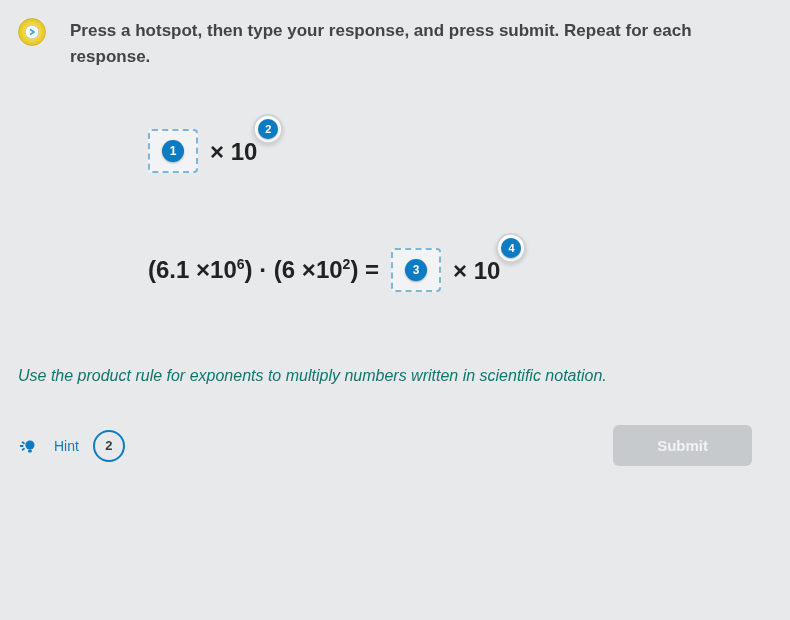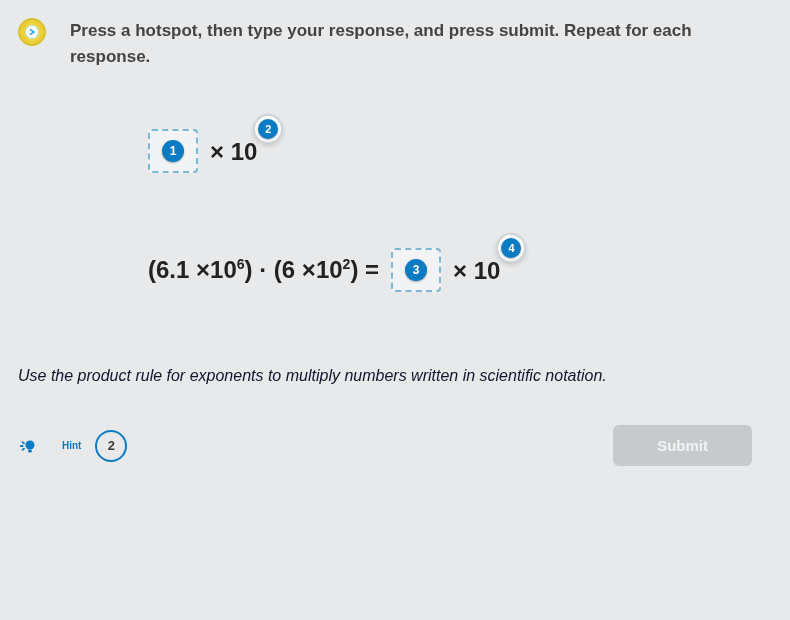--- a/index.html
+++ b/index.html
@@ -96,21 +96,21 @@
       box-shadow: 0 2px 4px rgba(0,0,0,0.15);
     }
     .exp-hotspot .hotspot-badge {
       width: 20px;
       height: 20px;
       font-size: 11px;
     }
     .hint-text {
       font-style: italic;
       font-size: 16px;
-      color: #0f172a;
+      color: #0f766e;
       margin-top: 14px;
       margin-bottom: 40px;
     }
     .footer-row {
       display: flex;
       align-items: center;
       justify-content: space-between;
       padding-right: 20px;
     }
     .hint-group {
@@ -120,24 +120,23 @@
     }
     .bulb-icon {
       width: 22px;
       height: 22px;
       display: flex;
       align-items: center;
       justify-content: center;
       color: #0b7bc4;
     }
     .hint-label {
-      font-size: 10px;
-      font-weight: 700;
+      font-size: 14px;
+      font-weight: 400;
       color: #0b7bc4;
-      margin-left: 8px;
     }
     .hint-count {
       width: 32px;
       height: 32px;
       border: 2px solid #0b7bc4;
       border-radius: 50%;
       display: flex;
       align-items: center;
       justify-content: center;
       font-size: 13px;

